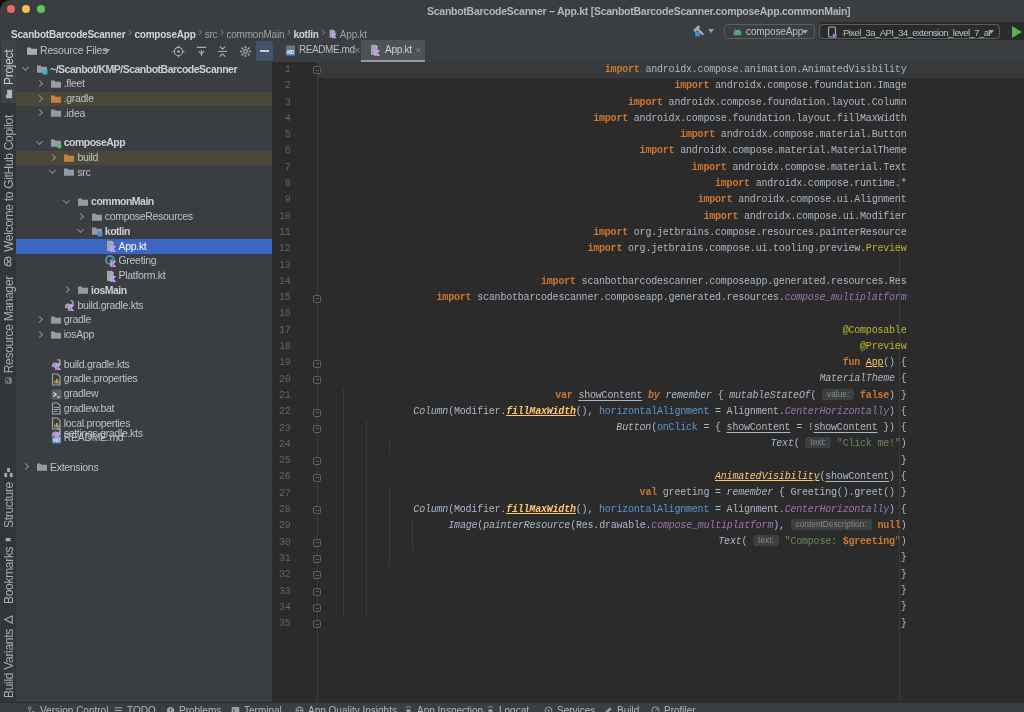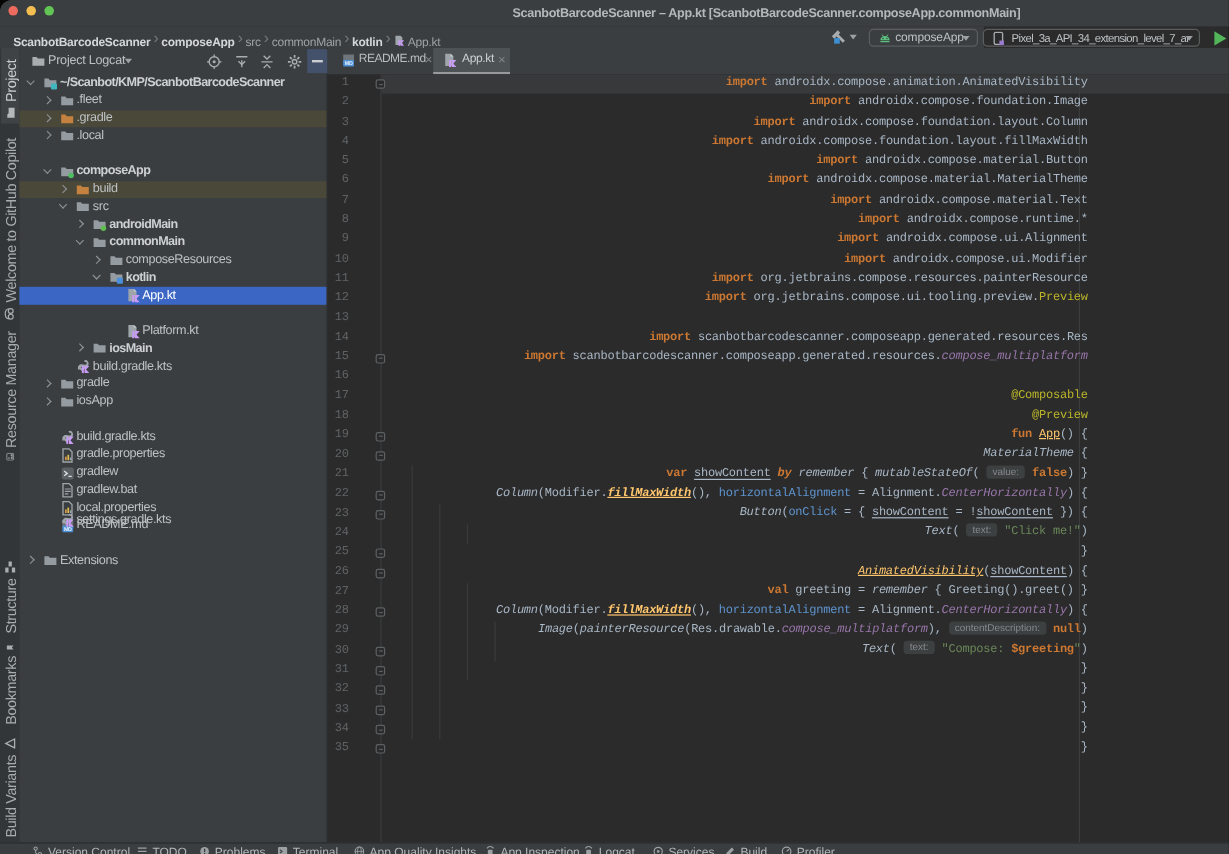--- a/index.html
+++ b/index.html
@@ -107,21 +107,21 @@
       <span class="dna" style="position:absolute;left:168px;top:5.5px;"></span>
     </div>
     <div style="position:absolute;left:1012px;top:3.5px;width:0;height:0;border-top:6px solid transparent;border-bottom:6px solid transparent;border-left:10.5px solid #52B55A;"></div>
   </div>
   <div id="row3"></div>
   <div id="panel">
     <div id="phead">
       <svg class="hic" width="12" height="12" viewBox="0 0 12 12" style="left:10px">
           <path d="M1 2.5 h3.4 l1.2 1.3 H11 v6 H1 Z" fill="#A9ADB0"></path>
         </svg>
-      <span style="position:absolute;left:24px;top:4px;">Project Logcat</span>
+      <span style="position:absolute;left:24px;top:4px;">Resource Files</span>
       <span class="dna" style="position:absolute;left:88px;top:9px;"></span>
       <svg class="hic" width="13" height="13" viewBox="0 0 14 14" style="left:156px">
           <circle cx="7" cy="7" r="4.5" fill="none" stroke="#A9ADB0" stroke-width="1.2"></circle>
           <circle cx="7" cy="7" r="1.4" fill="#A9ADB0"></circle>
           <line x1="7" y1="0.5" x2="7" y2="3" stroke="#A9ADB0" stroke-width="1.2"></line>
           <line x1="7" y1="11" x2="7" y2="13.5" stroke="#A9ADB0" stroke-width="1.2"></line>
           <line x1="0.5" y1="7" x2="3" y2="7" stroke="#A9ADB0" stroke-width="1.2"></line>
           <line x1="11" y1="7" x2="13.5" y2="7" stroke="#A9ADB0" stroke-width="1.2"></line>
         </svg>
       <svg class="hic" width="13" height="13" viewBox="0 0 14 14" style="left:179px">
@@ -173,21 +173,21 @@
           <span class="tic" style="left:33.7px"><svg width="12" height="12" viewBox="0 0 12 12">
               <path d="M1 2.5 h3.4 l1.2 1.3 H11 v6 H1 Z" fill="#C4813F"></path>
             </svg></span>
           <span class="lbl" style="left:47.7px">.gradle</span>
         </div>
         <div class="trow" style="top:44.25px">
           <span class="ch chr" style="left:20.7px"></span>
           <span class="tic" style="left:33.7px"><svg width="12" height="12" viewBox="0 0 12 12">
               <path d="M1 2.5 h3.4 l1.2 1.3 H11 v6 H1 Z" fill="#949CA2"></path>
             </svg></span>
-          <span class="lbl" style="left:47.7px">.local</span>
+          <span class="lbl" style="left:47.7px">.idea</span>
         </div>
         <div class="trow bold" style="top:73.75px">
           <span class="ch chd" style="left:20.7px"></span>
           <span class="tic" style="left:33.7px"><svg width="12" height="12" viewBox="0 0 12 12">
               <path d="M1 2.5 h3.4 l1.2 1.3 H11 v6 H1 Z" fill="#949CA2"></path>
               <circle cx="9.2" cy="9.2" r="2.3" fill="#4FBE63"></circle>
             </svg></span>
           <span class="lbl" style="left:47.7px">composeApp</span>
         </div>
         <div class="trow excl" style="top:88.50px">
@@ -196,28 +196,20 @@
               <path d="M1 2.5 h3.4 l1.2 1.3 H11 v6 H1 Z" fill="#C4813F"></path>
             </svg></span>
           <span class="lbl" style="left:61.4px">build</span>
         </div>
         <div class="trow" style="top:103.25px">
           <span class="ch chd" style="left:34.4px"></span>
           <span class="tic" style="left:47.4px"><svg width="12" height="12" viewBox="0 0 12 12">
               <path d="M1 2.5 h3.4 l1.2 1.3 H11 v6 H1 Z" fill="#949CA2"></path>
             </svg></span>
           <span class="lbl" style="left:61.4px">src</span>
-        </div>
-        <div class="trow bold" style="top:118.00px">
-          <span class="ch chr" style="left:48.1px"></span>
-          <span class="tic" style="left:61.1px"><svg width="12" height="12" viewBox="0 0 12 12">
-              <path d="M1 2.5 h3.4 l1.2 1.3 H11 v6 H1 Z" fill="#949CA2"></path>
-              <circle cx="9.2" cy="9.2" r="2.3" fill="#5FBE4F"></circle>
-            </svg></span>
-          <span class="lbl" style="left:75.1px">androidMain</span>
         </div>
         <div class="trow bold" style="top:132.75px">
           <span class="ch chd" style="left:48.1px"></span>
           <span class="tic" style="left:61.1px"><svg width="12" height="12" viewBox="0 0 12 12">
               <path d="M1 2.5 h3.4 l1.2 1.3 H11 v6 H1 Z" fill="#949CA2"></path>
             </svg></span>
           <span class="lbl" style="left:75.1px">commonMain</span>
         </div>
         <div class="trow" style="top:147.50px">
           <span class="ch chr" style="left:61.8px"></span>
@@ -237,20 +229,31 @@
         <div class="trow sel" style="top:177.00px">
           <span class="tic" style="left:88.5px"><svg width="13" height="13" viewBox="0 0 13 13">
               <path d="M2 0.8 h4.6 l2.2 2.2 V11 H2 Z" fill="#9FA6AB"></path>
               <path d="M6.6 0.8 l2.2 2.2 h-2.2 Z" fill="#C9CED2"></path>
               <g transform="translate(5.2,5.9)">
                 <rect x="0" y="0" width="1.7" height="6" fill="#C99BF5"></rect>
                 <path d="M2.2 0 H6.2 L3.5 3 L6.2 6 H2.2 Z" fill="#C99BF5"></path>
               </g>
             </svg></span>
           <span class="lbl" style="left:102.5px">App.kt</span>
+        </div>
+        <div class="trow" style="top:191.75px">
+          <span class="tic" style="left:88.5px"><svg width="13" height="13" viewBox="0 0 13 13">
+              <circle cx="5" cy="5" r="4.1" fill="none" stroke="#47939D" stroke-width="2"></circle>
+              <path d="M5 5 h3.2" stroke="#47939D" stroke-width="2"></path>
+              <g transform="translate(5.2,5.9)">
+                <rect x="0" y="0" width="1.7" height="6" fill="#C99BF5"></rect>
+                <path d="M2.2 0 H6.2 L3.5 3 L6.2 6 H2.2 Z" fill="#C99BF5"></path>
+              </g>
+            </svg></span>
+          <span class="lbl" style="left:102.5px">Greeting</span>
         </div>
         <div class="trow" style="top:206.50px">
           <span class="tic" style="left:88.5px"><svg width="13" height="13" viewBox="0 0 13 13">
               <path d="M2 0.8 h4.6 l2.2 2.2 V11 H2 Z" fill="#9FA6AB"></path>
               <path d="M6.6 0.8 l2.2 2.2 h-2.2 Z" fill="#C9CED2"></path>
               <g transform="translate(5.2,5.9)">
                 <rect x="0" y="0" width="1.7" height="6" fill="#C99BF5"></rect>
                 <path d="M2.2 0 H6.2 L3.5 3 L6.2 6 H2.2 Z" fill="#C99BF5"></path>
               </g>
             </svg></span>

